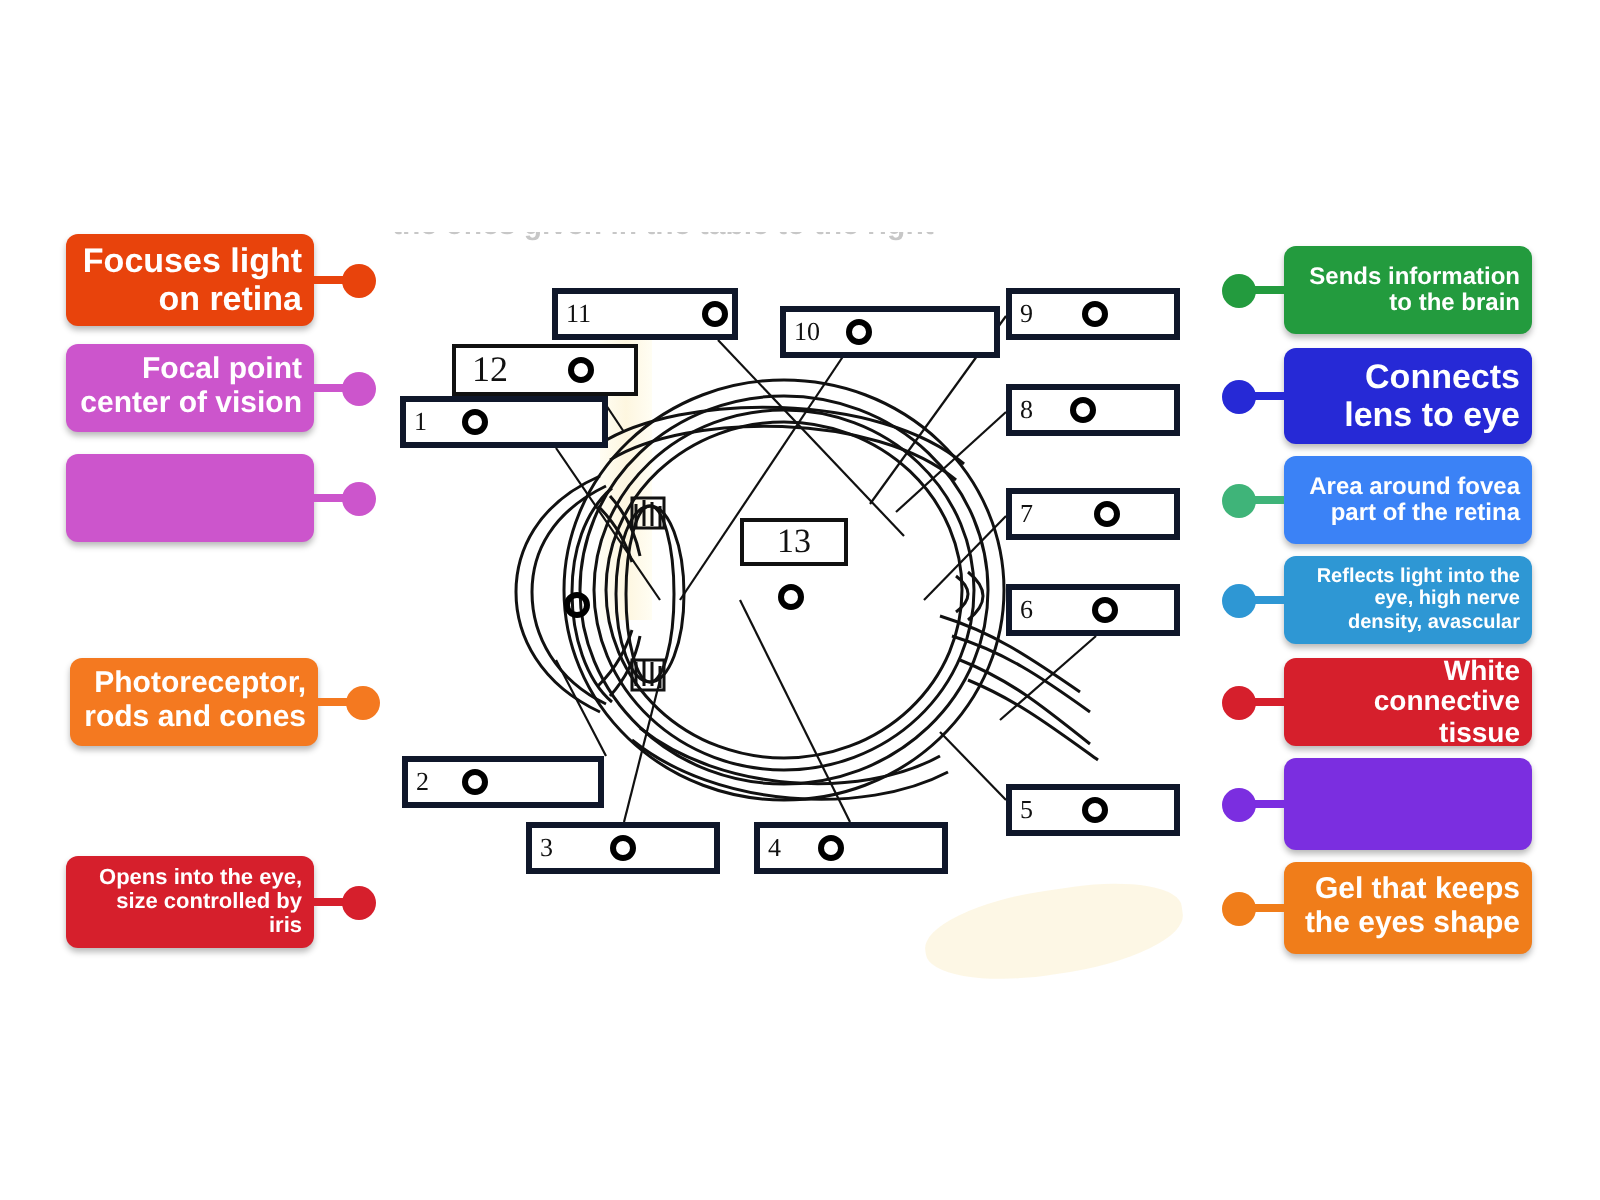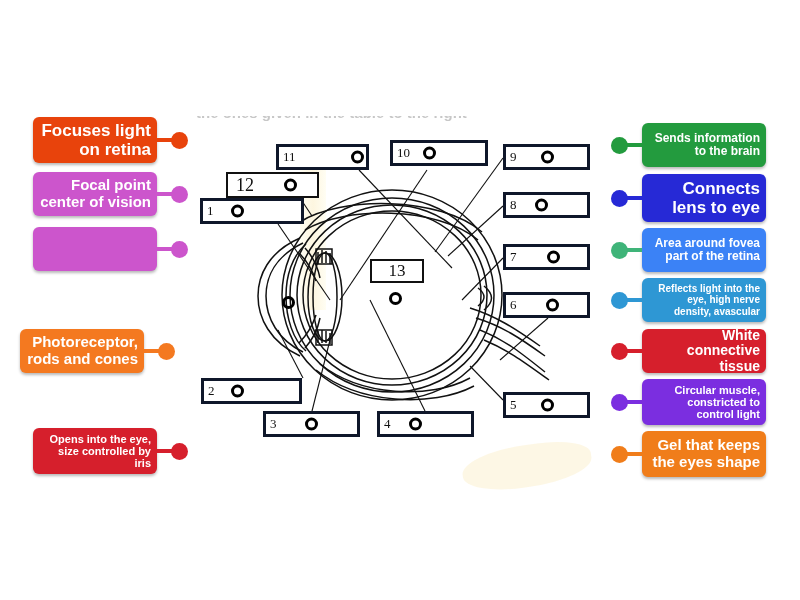--- a/index.html
+++ b/index.html
@@ -258,21 +258,21 @@
   <div class="numbox" style="left:503px; top:192px; width:87px; height:26px;">
     <span class="n">8</span>
     <span class="ring" style="left:29px;"></span>
   </div>
 
   <div class="numbox" style="left:503px; top:144px; width:87px; height:26px;">
     <span class="n">9</span>
     <span class="ring" style="left:35px;"></span>
   </div>
 
-  <div class="numbox" style="left:390px; top:140px; width:98px; height:26px;">
+  <div class="numbox" style="left:390px; top:153px; width:110px; height:26px;">
     <span class="n">10</span>
     <span class="ring" style="left:30px;"></span>
   </div>
 
   <div class="numbox" style="left:276px; top:144px; width:93px; height:26px;">
     <span class="n">11</span>
     <span class="ring" style="left:72px;"></span>
   </div>
 
   <div class="numbox thick" style="left:226px; top:172px; width:93px; height:26px;">
@@ -287,21 +287,21 @@
   </div>
   <div class="pill left" style="left: 33px; top: 172px; width: 124px; height: 44px; background: rgb(204, 85, 204); font-size: 15px;">
     <span class="txt">Focal point center of vision</span>
     <span class="stem" style="background: rgb(204, 85, 204);"></span>
     <span class="dot" style="background: rgb(204, 85, 204);"></span>
   </div>
   <div class="pill left" style="left: 33px; top: 227px; width: 124px; height: 44px; background: rgb(204, 85, 204); font-size: 16px;">
     <span class="stem" style="background: rgb(204, 85, 204);"></span>
     <span class="dot" style="background: rgb(204, 85, 204);"></span>
   </div>
-  <div class="pill left" style="left: 20px; top: 329px; width: 124px; height: 44px; background: rgb(244, 121, 32); font-size: 15px;">
+  <div class="pill left" style="left: 35px; top: 329px; width: 124px; height: 44px; background: rgb(244, 121, 32); font-size: 15px;">
     <span class="txt">Photoreceptor, rods and cones</span>
     <span class="stem" style="background: rgb(244, 121, 32);"></span>
     <span class="dot" style="background: rgb(244, 121, 32);"></span>
   </div>
   <div class="pill left" style="left: 33px; top: 428px; width: 124px; height: 46px; background: rgb(214, 31, 44); font-size: 11px;">
     <span class="txt">Opens into the eye, size controlled by iris</span>
     <span class="stem" style="background: rgb(214, 31, 44);"></span>
     <span class="dot" style="background: rgb(214, 31, 44);"></span>
   </div>
 
@@ -324,21 +324,20 @@
     <span class="txt">Reflects light into the eye, high nerve density, avascular</span>
     <span class="stem" style="background: rgb(46, 151, 212);"></span>
     <span class="dot" style="background: rgb(46, 151, 212);"></span>
   </div>
   <div class="pill right" style="left: 642px; top: 329px; width: 124px; height: 44px; background: rgb(214, 31, 44); font-size: 14px;">
     <span class="txt">White connective tissue</span>
     <span class="stem" style="background: rgb(214, 31, 44);"></span>
     <span class="dot" style="background: rgb(214, 31, 44);"></span>
   </div>
   <div class="pill right" style="left: 642px; top: 379px; width: 124px; height: 46px; background: rgb(123, 46, 224); font-size: 11px;">
-    <span class="txt">Circular muscle, constricted to control light</span>
     <span class="stem" style="background: rgb(123, 46, 224);"></span>
     <span class="dot" style="background: rgb(123, 46, 224);"></span>
   </div>
   <div class="pill right" style="left: 642px; top: 431px; width: 124px; height: 46px; background: rgb(240, 125, 26); font-size: 15px;">
     <span class="txt">Gel that keeps the eyes shape</span>
     <span class="stem" style="background: rgb(240, 125, 26);"></span>
     <span class="dot" style="background: rgb(240, 125, 26);"></span>
   </div>
 
 </div>

